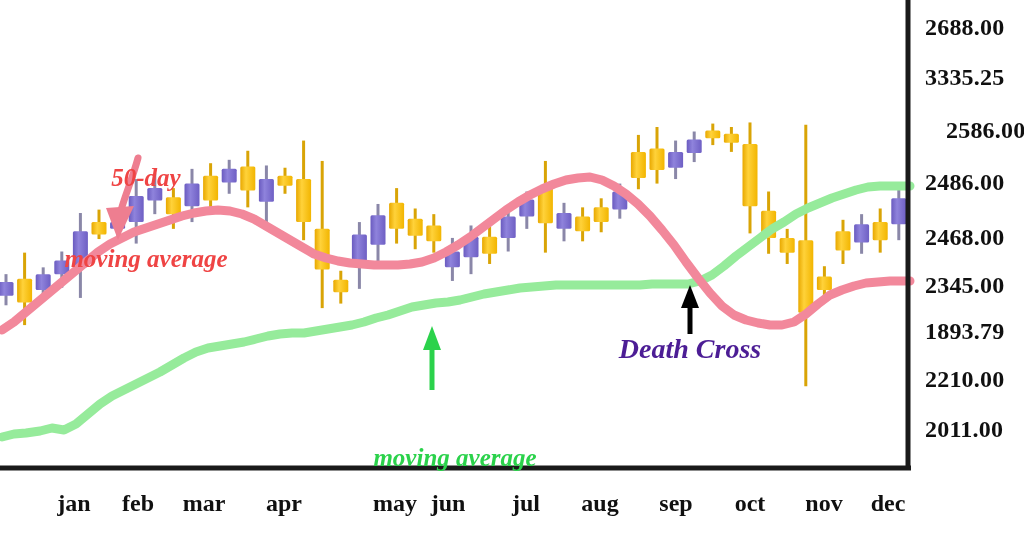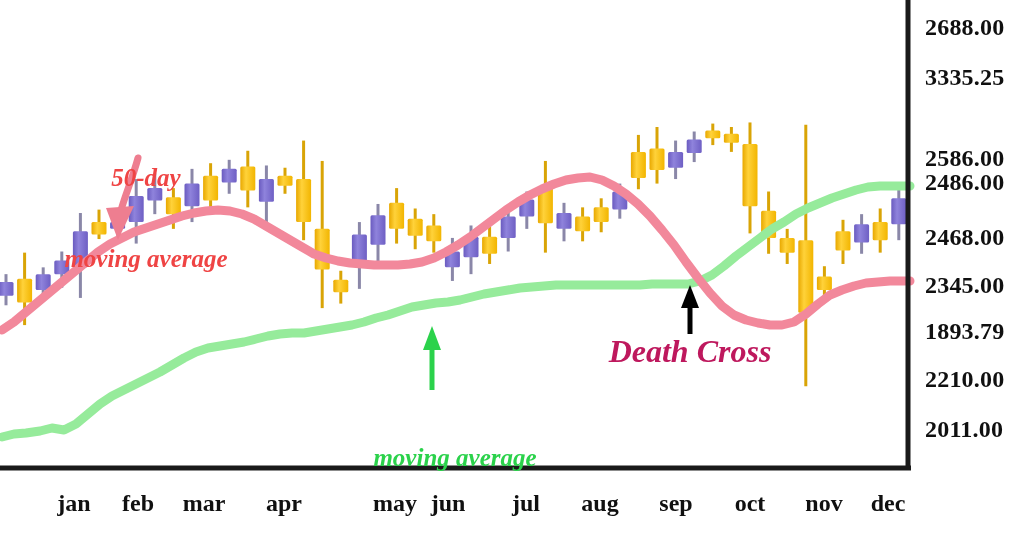--- a/index.html
+++ b/index.html
@@ -61,22 +61,22 @@
     text-align: center;
     transform: translateX(-50%);
   }
   .annot-200 {
     font-size: 25px;
     color: #2BD24B;
     text-align: center;
     transform: translateX(-50%);
   }
   .annot-death {
-    font-size: 32px;
-    color: #be185d;
+    font-size: 28px;
+    color: #4c1d95;
     text-align: center;
     transform: translateX(-50%);
   }
 </style>
 </head>
 <body>
 
 <div id="chart-root">
 
   <svg id="chart-svg" viewBox="0 0 1024 550">
@@ -231,21 +231,21 @@
       <path d="M 681,308 L 699,308 L 690,285 Z" fill="#000000"></path>
     </g>
 
     <line x1="0" y1="468" x2="911" y2="468" stroke="#1A1A1A" stroke-width="5"></line>
     <line x1="908" y1="0" x2="908" y2="470" stroke="#1A1A1A" stroke-width="5"></line>
   </svg>
 
   <div id="y-labels">
       <div class="axis-label-y" style="left: 925px; top: 14px;">2688.00</div>
       <div class="axis-label-y" style="left: 925px; top: 64px;">3335.25</div>
-      <div class="axis-label-y" style="left: 925px; top: 117px; margin-top: 28px;">2586.00</div>
+      <div class="axis-label-y" style="left: 946px; top: 117px;">2586.00</div>
       <div class="axis-label-y" style="left: 925px; top: 169px;">2486.00</div>
       <div class="axis-label-y" style="left: 925px; top: 224px;">2468.00</div>
       <div class="axis-label-y" style="left: 925px; top: 272px;">2345.00</div>
       <div class="axis-label-y" style="left: 925px; top: 318px;">1893.79</div>
       <div class="axis-label-y" style="left: 925px; top: 366px;">2210.00</div>
       <div class="axis-label-y" style="left: 925px; top: 416px;">2011.00</div>
     </div>
   <div id="x-labels">
       <div class="axis-label-x" style="left: 74px; top: 490px;">jan</div>
       <div class="axis-label-x" style="left: 138px; top: 490px;">feb</div>

